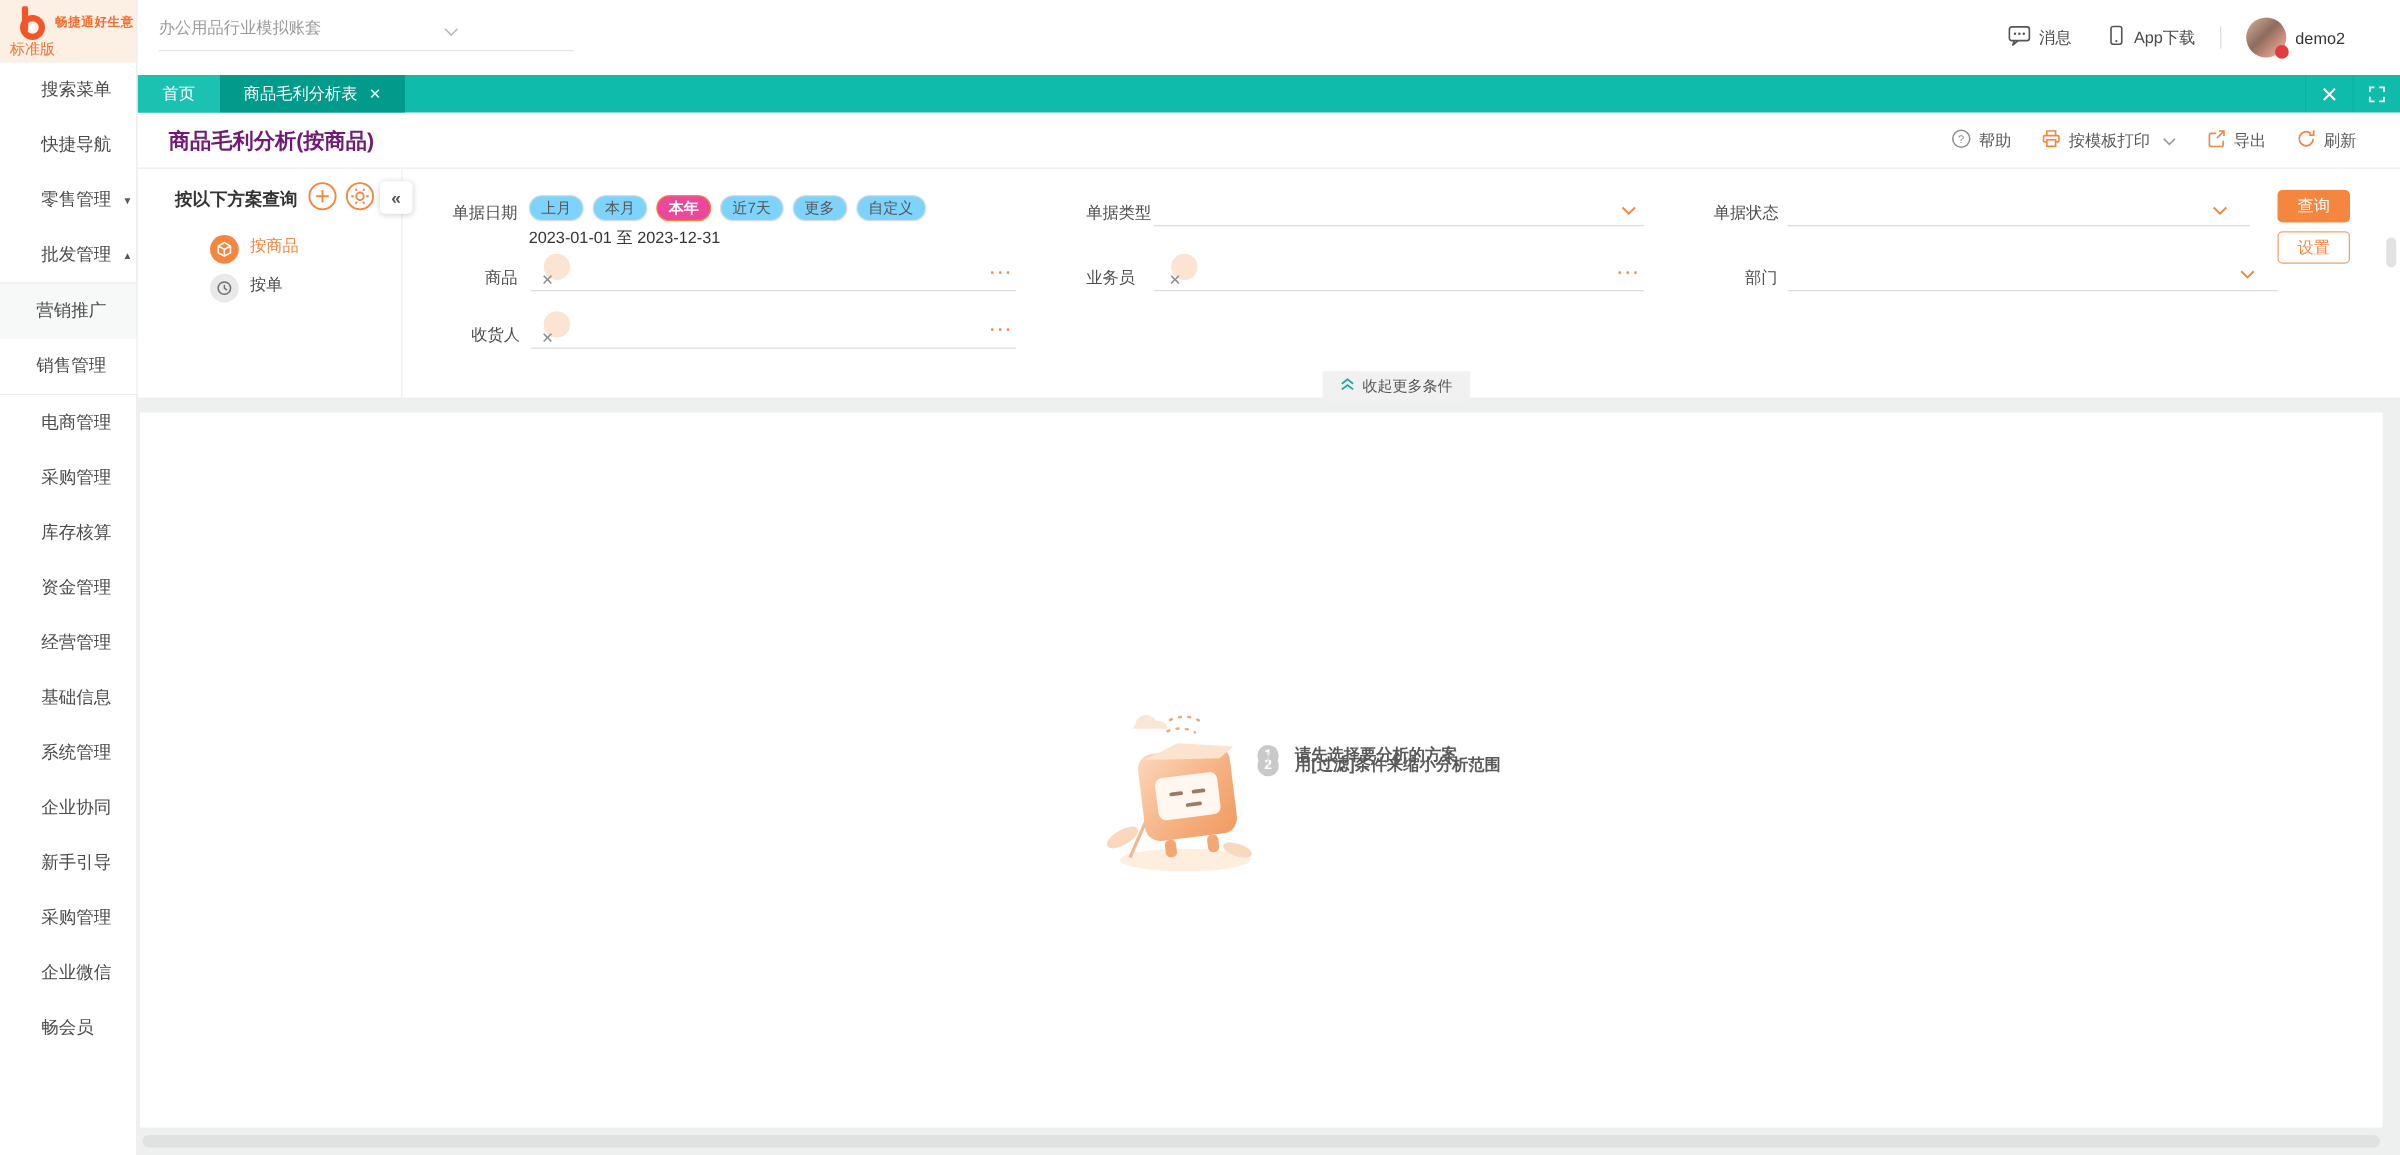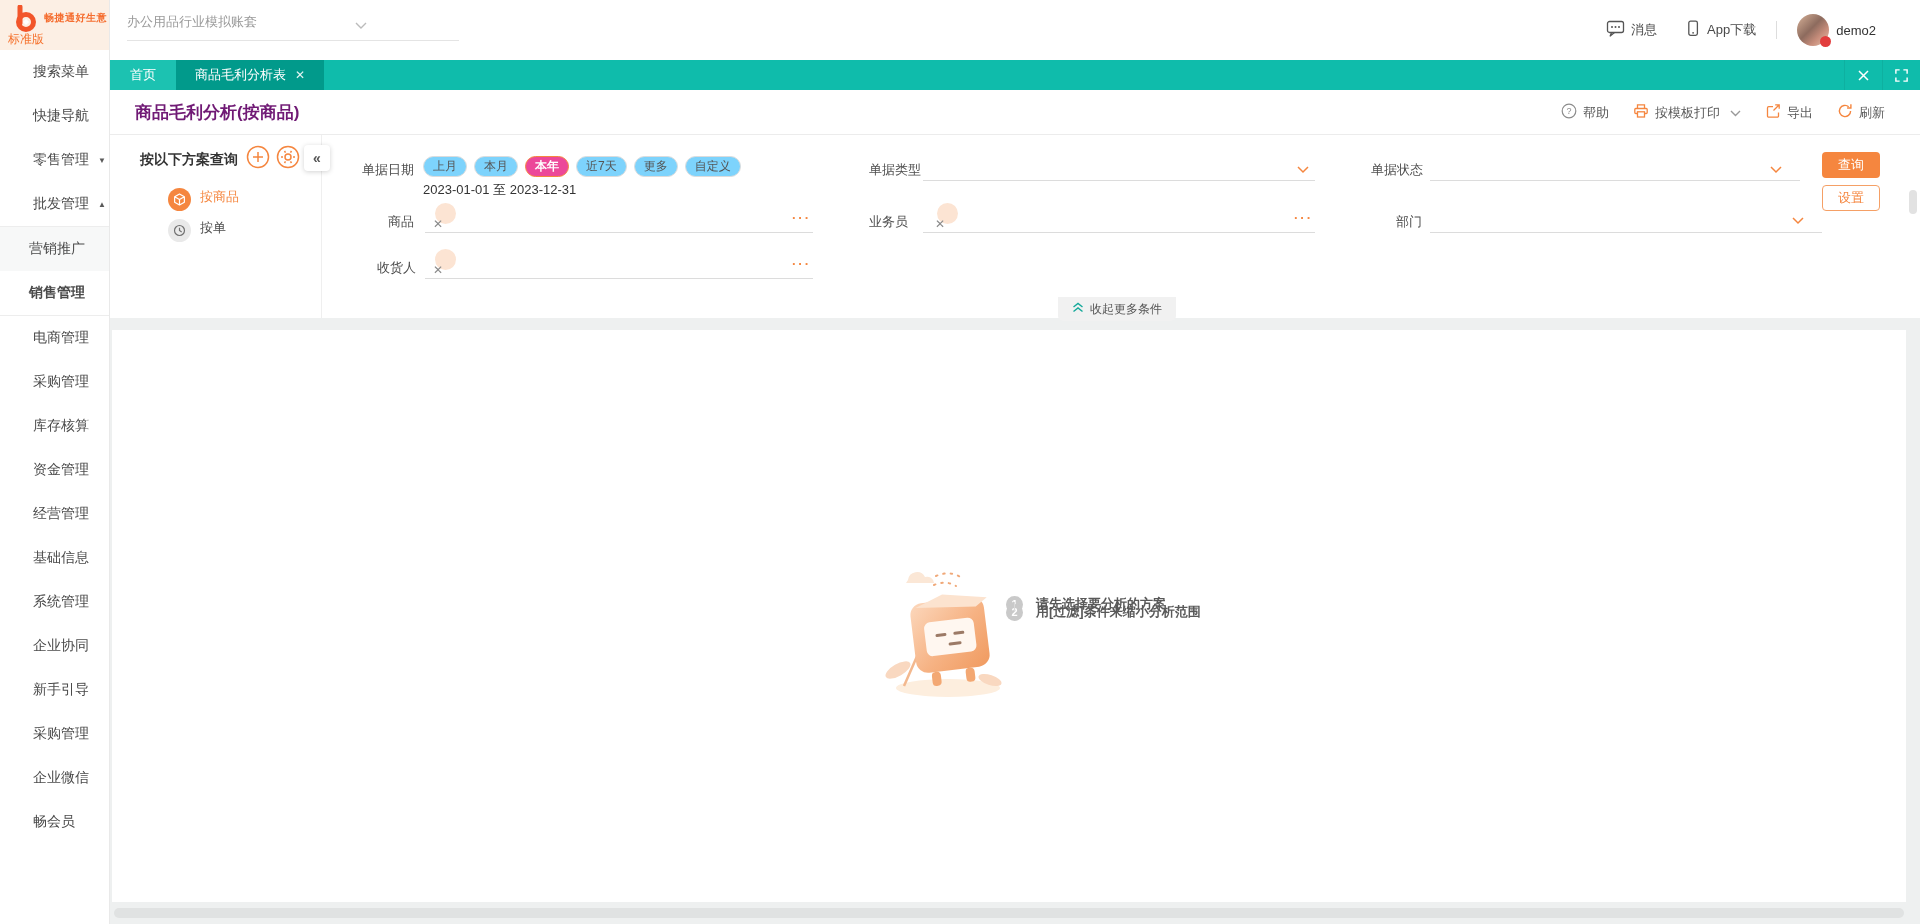--- a/index.html
+++ b/index.html
@@ -9,21 +9,21 @@
   
   .sidebar { position:absolute; left:0; top:0; width:110px; height:100%; background:#fff; border-right:1px solid #e9e9e9; z-index:5; }
   .logo-block { position:relative; height:50px; background:#fcefe4; }
   .logo-mark { position:absolute; left:13px; top:5px; }
   .brand-name { position:absolute; left:44px; top:11px; font-size:10px; color:#f56d2f; font-weight:bold; letter-spacing:0.5px; white-space:nowrap; }
   .edition { position:absolute; left:8px; top:31px; font-size:12px; color:#f5732f; }
   .nav-item { height:44px; display:flex; align-items:center; padding-left:33px; font-size:14px; color:#4a4a4a; cursor:pointer; white-space:nowrap; }
   .nav-arrow { margin-left:9px; font-size:8px; color:#5a5a5a; }
   .submenu { background:#f7f8f8; border-top:1px solid #ededed; border-bottom:1px solid #ededed; }
   .submenu .nav-item { padding-left:29px; }
-  .submenu .nav-item.selected { background:#fff;font-weight:bold; }
+  .submenu .nav-item.selected { background:#fff; }
 
   
   .topbar { position:absolute; left:110px; top:0; right:0; height:60px; background:#fff; z-index:4; }
   .account { position:absolute; left:17px; top:13px; width:332px; padding-bottom:9px; border-bottom:1px solid #e4e4e4; font-size:13px; color:#9a9a9a; cursor:pointer; }
   .account .chev { position:absolute; left:228px; top:5px; }
   .top-right { position:absolute; right:0; top:0; height:60px; display:flex; align-items:center; padding-right:44px; }
   .top-link { display:flex; align-items:center; gap:6px; font-size:13px; color:#4a4a4a; cursor:pointer; }
   .top-divider { width:1px; height:18px; background:#ddd; margin:0 20px; }
   .top-link + .top-link { margin-left:28px; }
   .avatar { width:32px; height:32px; border-radius:50%; background:linear-gradient(135deg,#d9b39a 0%,#8d6b5e 45%,#c78d7b 70%,#e8c2ab 100%); position:relative; cursor:pointer; }

